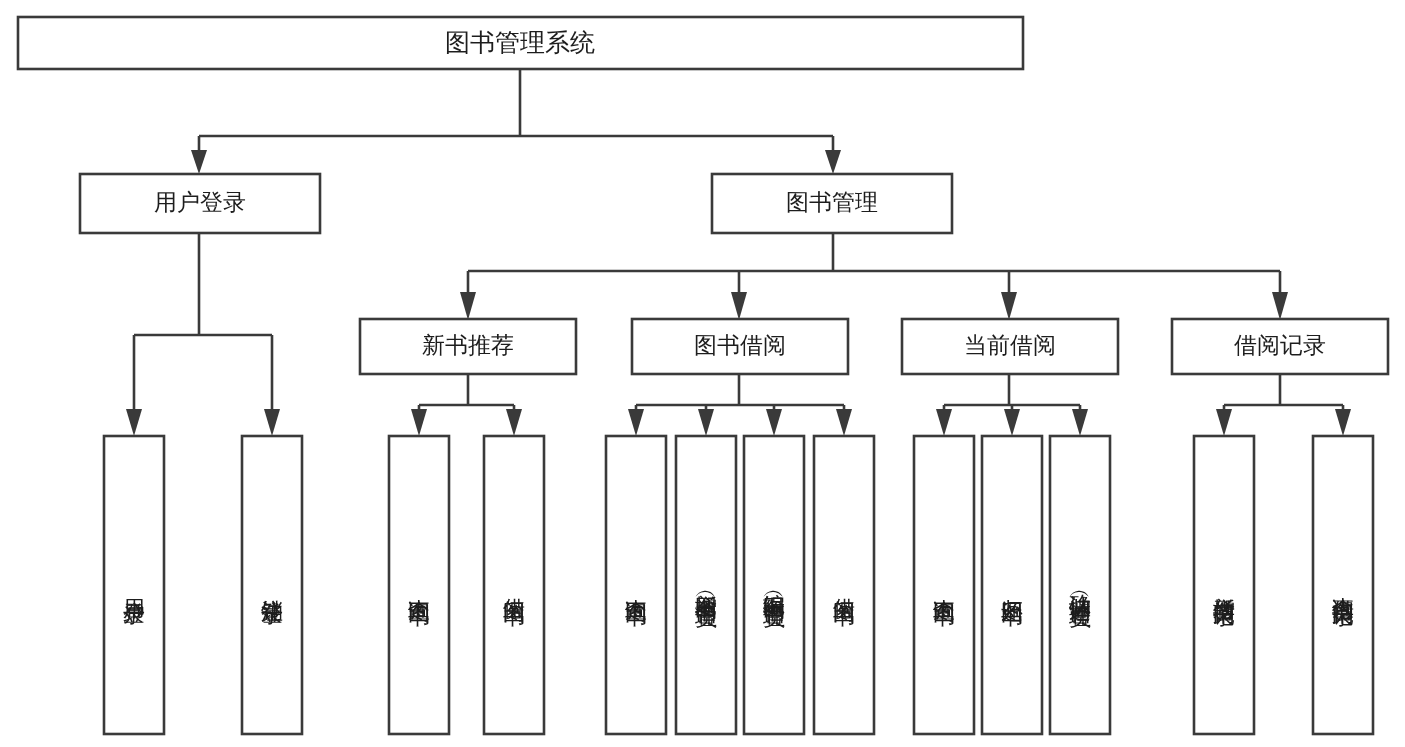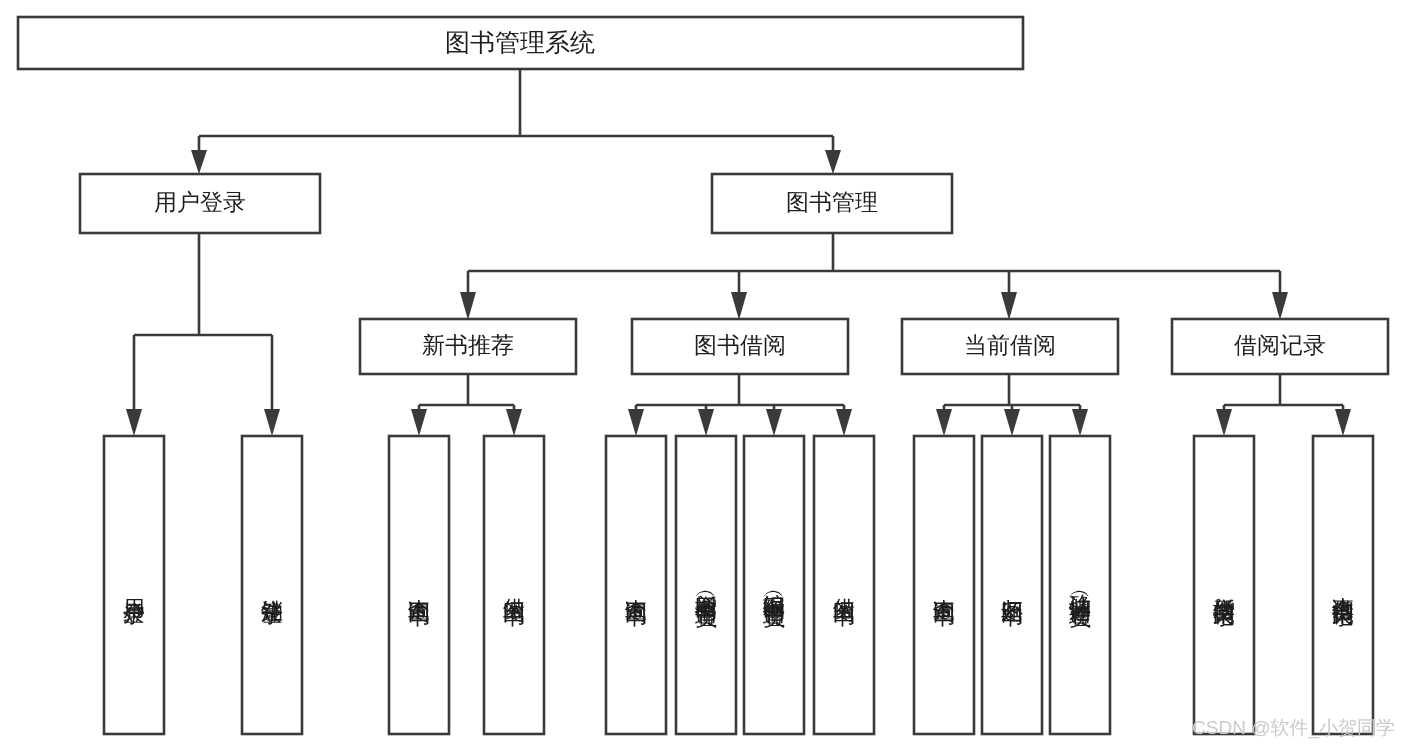--- a/index.html
+++ b/index.html
@@ -200,14 +200,13 @@
   <div class="vlabel" style="left:744px; top:436px; width:60px; height:298px;">编辑图书（管理员）</div>
   <div class="vlabel" style="left:814px; top:436px; width:60px; height:298px;">借阅图书</div>
 
   <div class="vlabel" style="left:914px; top:436px; width:60px; height:298px;">查询图书</div>
   <div class="vlabel" style="left:982px; top:436px; width:60px; height:298px;">归还图书</div>
   <div class="vlabel" style="left:1050px; top:436px; width:60px; height:298px;">确认归还（管理员）</div>
 
   <div class="vlabel" style="left:1194px; top:436px; width:60px; height:298px;">新增借阅记录</div>
   <div class="vlabel" style="left:1313px; top:436px; width:60px; height:298px;">查询借阅记录</div>
 
-  <div class="watermark">CSDN @软件_小贺同学</div>
 </div>
 
 </body></html>

